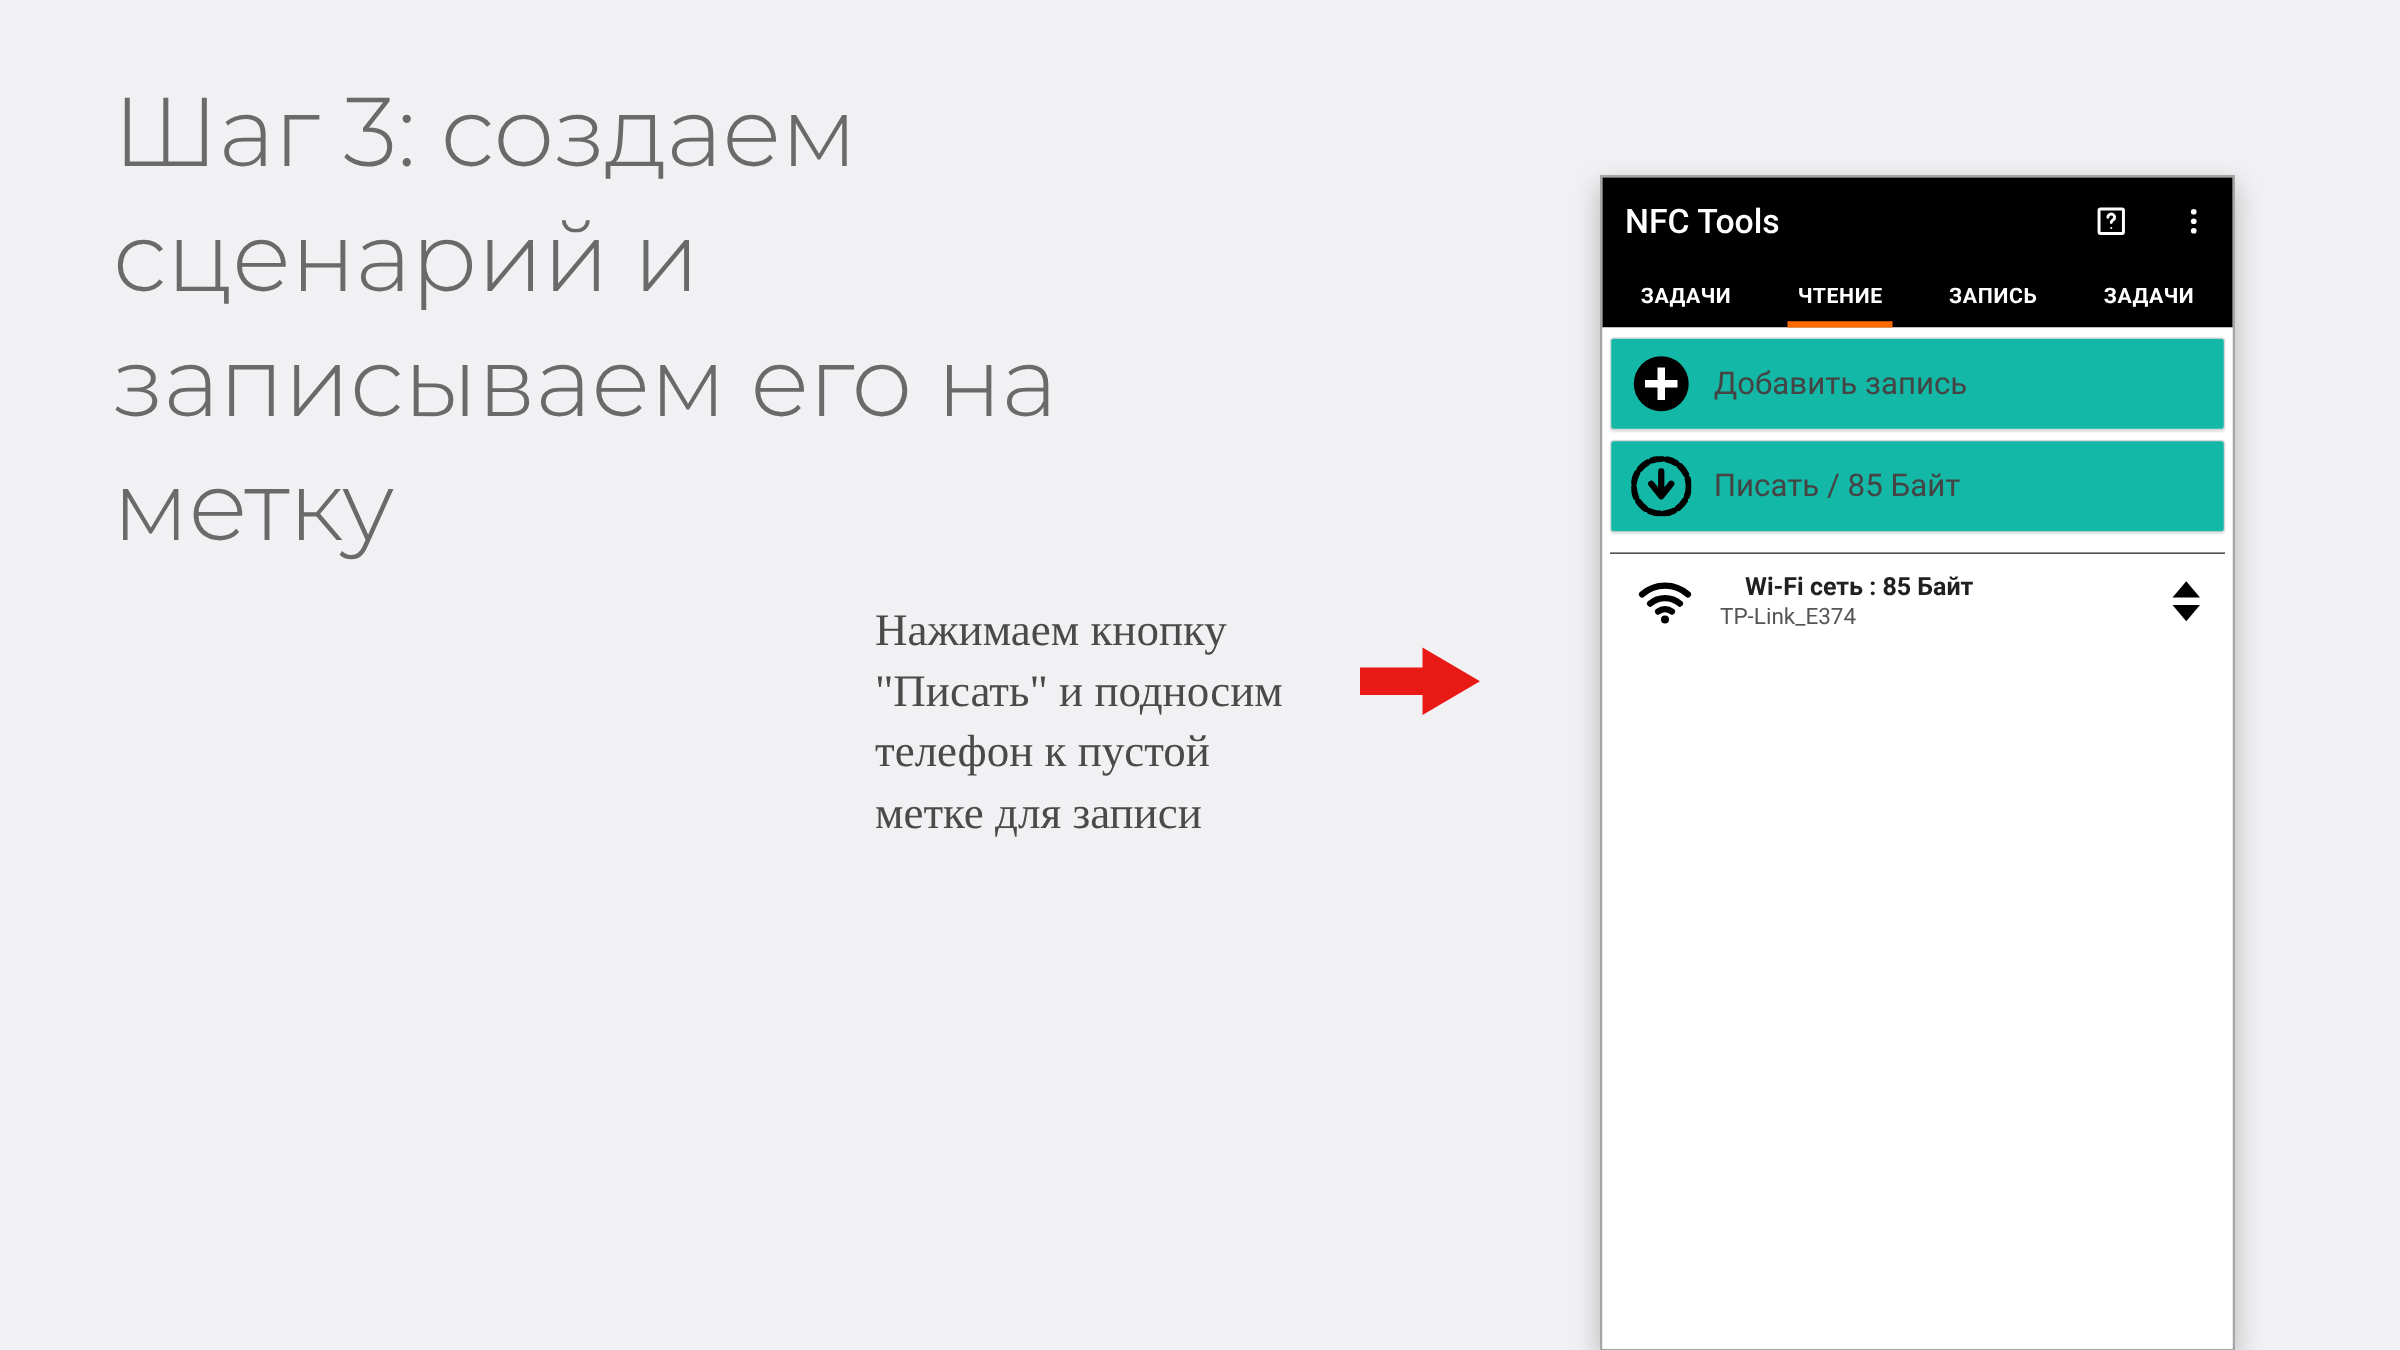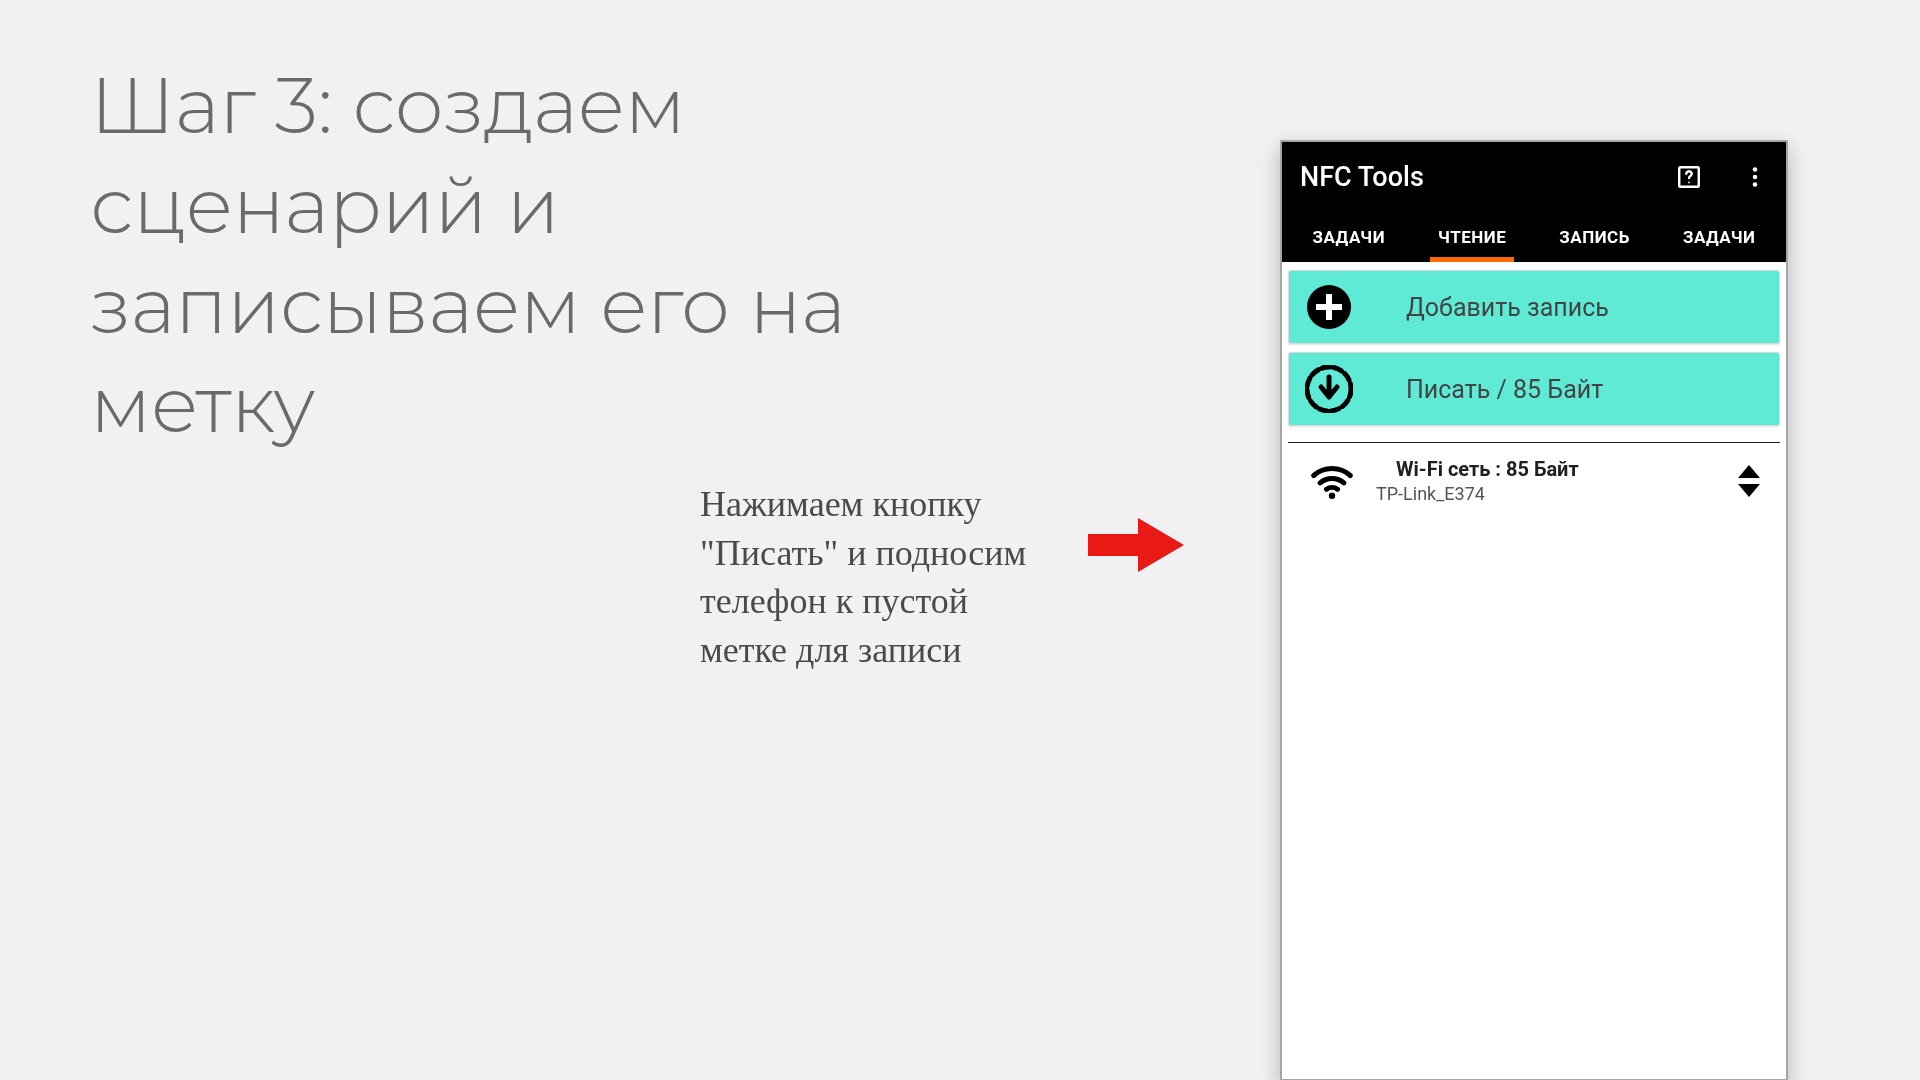--- a/index.html
+++ b/index.html
@@ -102,30 +102,29 @@
     right: -2px;
     height: 5px;
     background: #ff6b00;
   }
   .content {
     background: #fff;
     flex: 1;
     padding: 8px 6px 0 6px;
   }
   .card {
-    background: #5eead4;
+    background: #14b8a6;
     border: 1px solid #d9d9d9;
     border-radius: 3px;
     margin-bottom: 8px;
     box-shadow: 0 1px 2px rgba(0,0,0,0.12);
     display: flex;
     align-items: center;
     padding: 12px 16px;
     cursor: pointer;
-    gap: 35px;
   }
   .card .icon {
     width: 48px;
     height: 48px;
     flex-shrink: 0;
     margin-right: 18px;
   }
   .card .label {
     font-size: 25px;
     color: #444;

